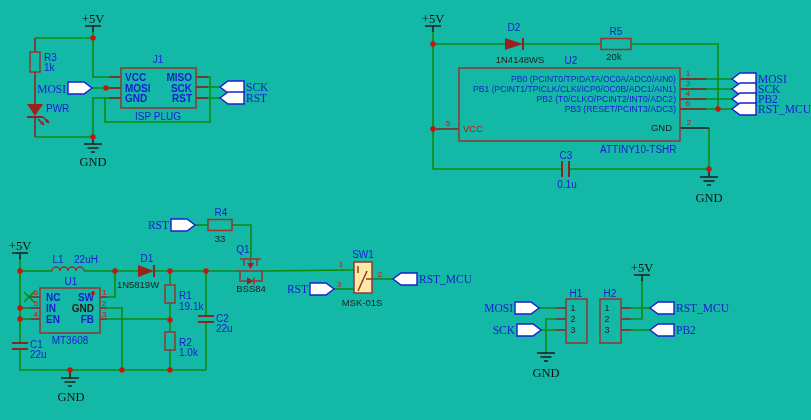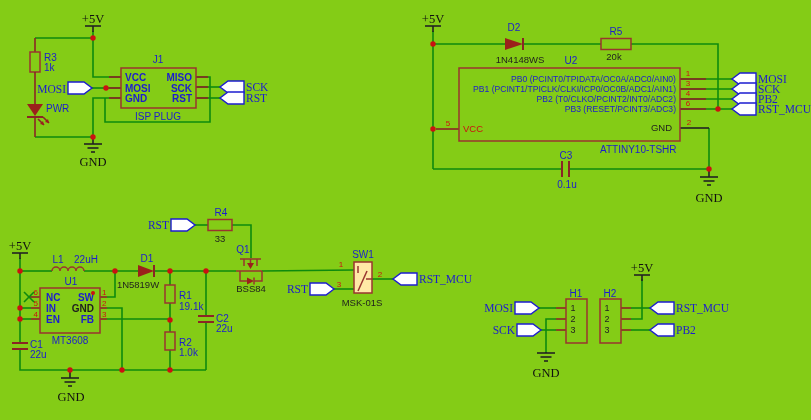--- a/index.html
+++ b/index.html
@@ -1,16 +1,16 @@
 <!DOCTYPE html>
 <html><head>
 <meta charset="utf-8">
 <style>
   html,body{margin:0;padding:0;background:#fff;}
-  .canvas{width:811px;height:420px;position:relative;background:#84cc16;}
+  .canvas{width:811px;height:420px;position:relative;background:#14b8a6;}
   svg{display:block;}
   .wire{stroke:#0e8a0e;stroke-width:1.6;fill:none;}
   .stub{stroke:#8b2525;stroke-width:1.6;fill:none;}
   .sym{stroke:#99342f;stroke-width:1.5;fill:none;}
   .symf{fill:#9b211b;stroke:none;}
   .blk{stroke:#222;stroke-width:1.6;fill:none;}
   .dot{fill:#cc1111;stroke:none;}
   .flagshape{fill:#fff;stroke:#1c1ccf;stroke-width:1.4;}
   .swfill{fill:#ffe9a6;stroke:#99342f;stroke-width:1.5;}
   text{user-select:none;}

